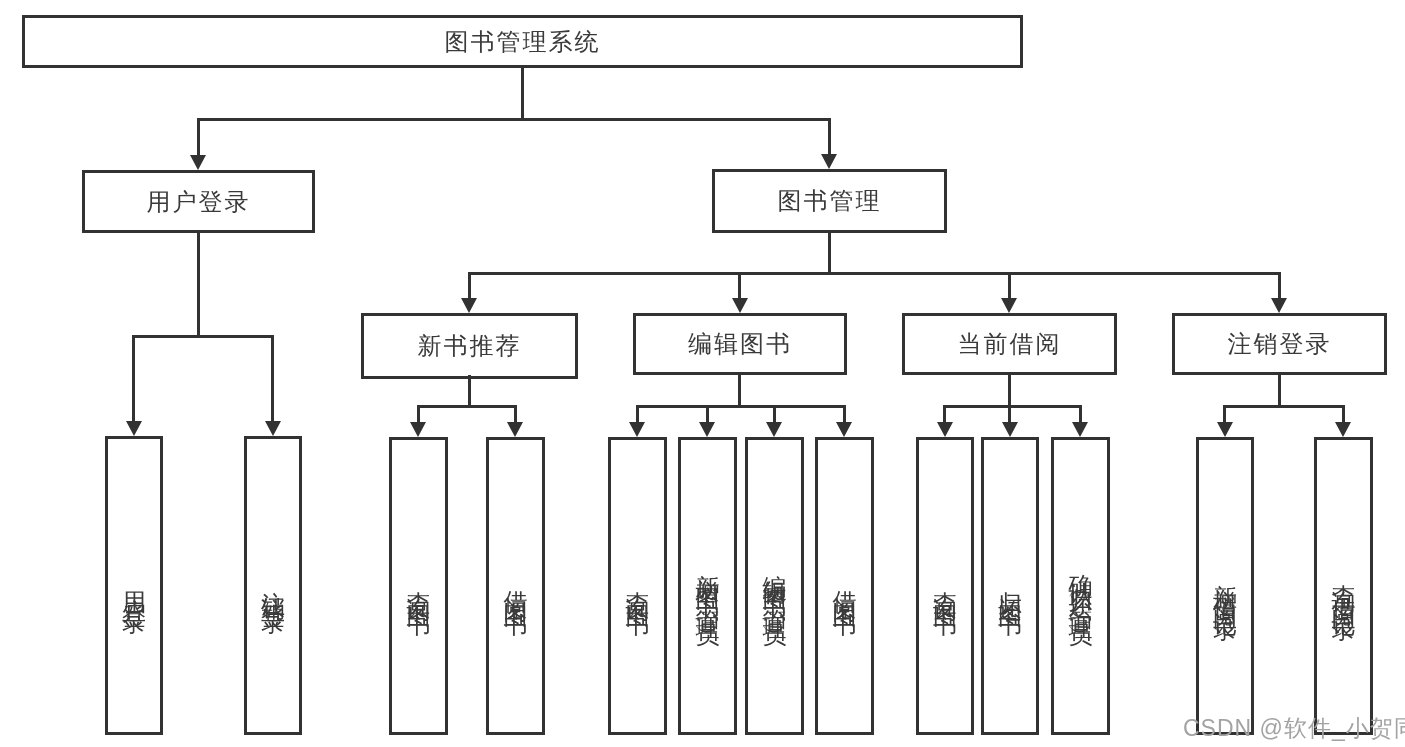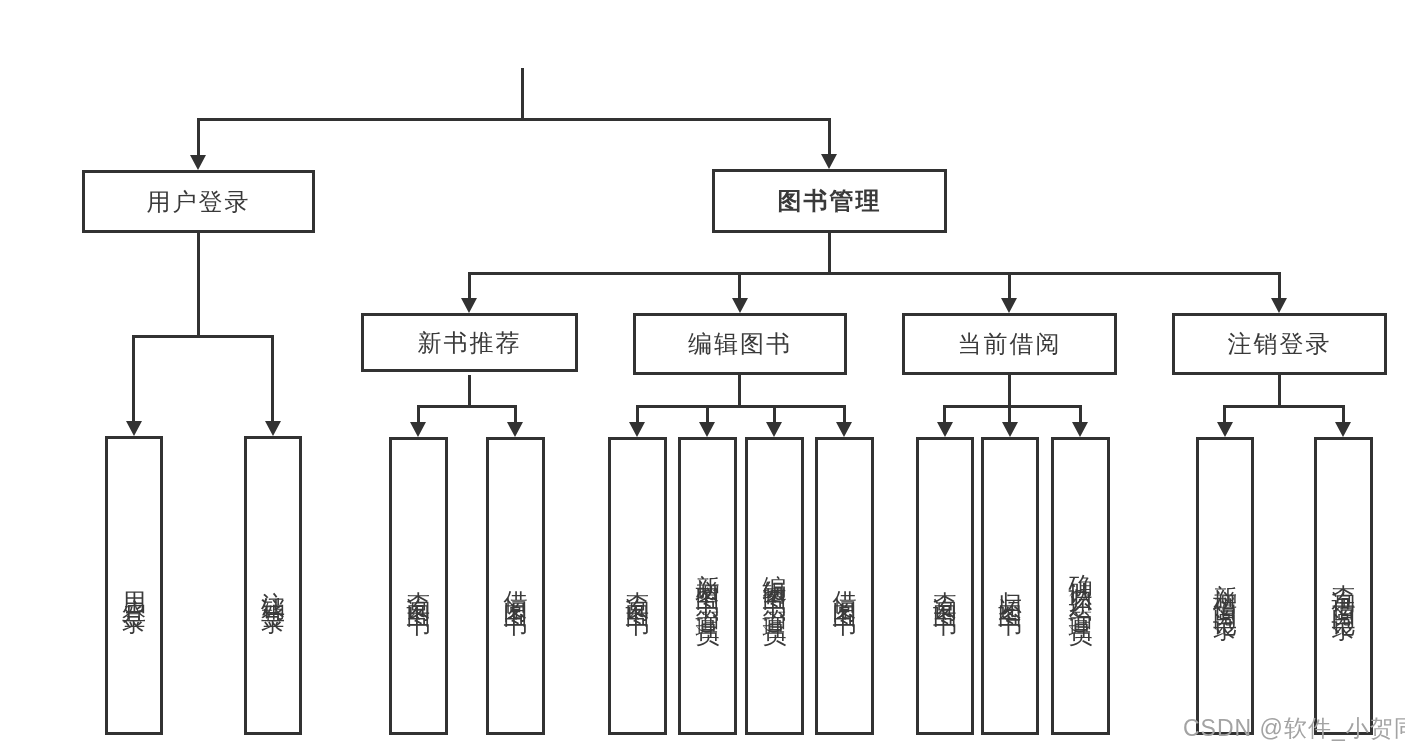--- a/index.html
+++ b/index.html
@@ -52,26 +52,27 @@
     color:var(--watermark,#a3a3a3);
     white-space:nowrap;
     z-index:6;
   }
 </style>
 </head>
 <body>
 
 <div id="canvas">
 
+  <div class="hbox" style="left:22px;top:15px;width:1001px;height:53px;">图书管理系统</div>
 
   <div class="hbox" style="left:82px;top:170px;width:233px;height:63px;">用户登录</div>
 
-  <div class="hbox" style="left:712px;top:169px;width:235px;height:64px;font-weight:bold;">图书管理</div>
+  <div class="hbox" style="left:712px;top:169px;width:235px;height:64px;">图书管理</div>
 
-  <div class="hbox" style="left:361px;top:313px;width:217px;height:59px;">新书推荐</div>
+  <div class="hbox" style="left:361px;top:313px;width:217px;height:66px;">新书推荐</div>
 
   <div class="hbox" style="left:633px;top:313px;width:214px;height:62px;">编辑图书</div>
 
   <div class="hbox" style="left:902px;top:313px;width:215px;height:62px;font-family:Liberation Serif, serif;">当前借阅</div>
 
   <div class="hbox" style="left:1172px;top:313px;width:215px;height:62px;">注销登录</div>
 
   <div class="vbox" style="left:105px;top:436px;width:58px;height:299px;">
     <span class="vtext">用户登录</span>
   </div>

